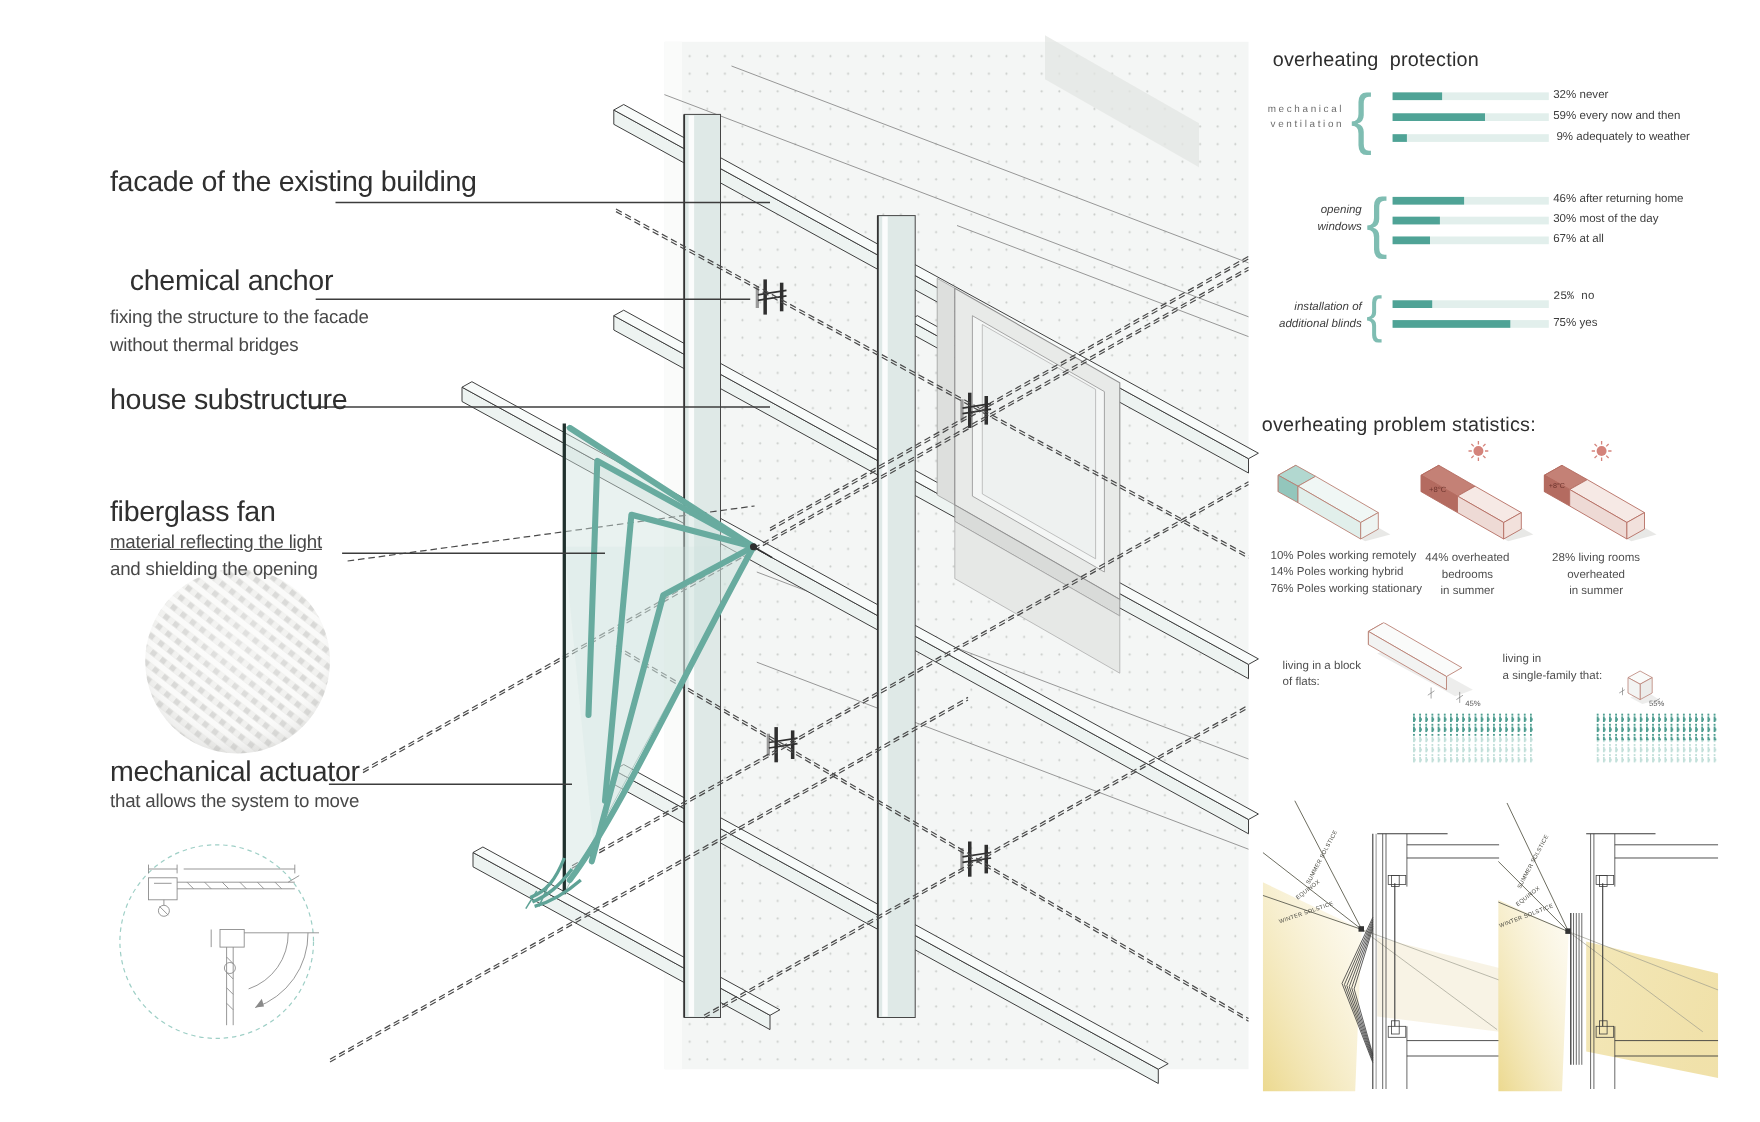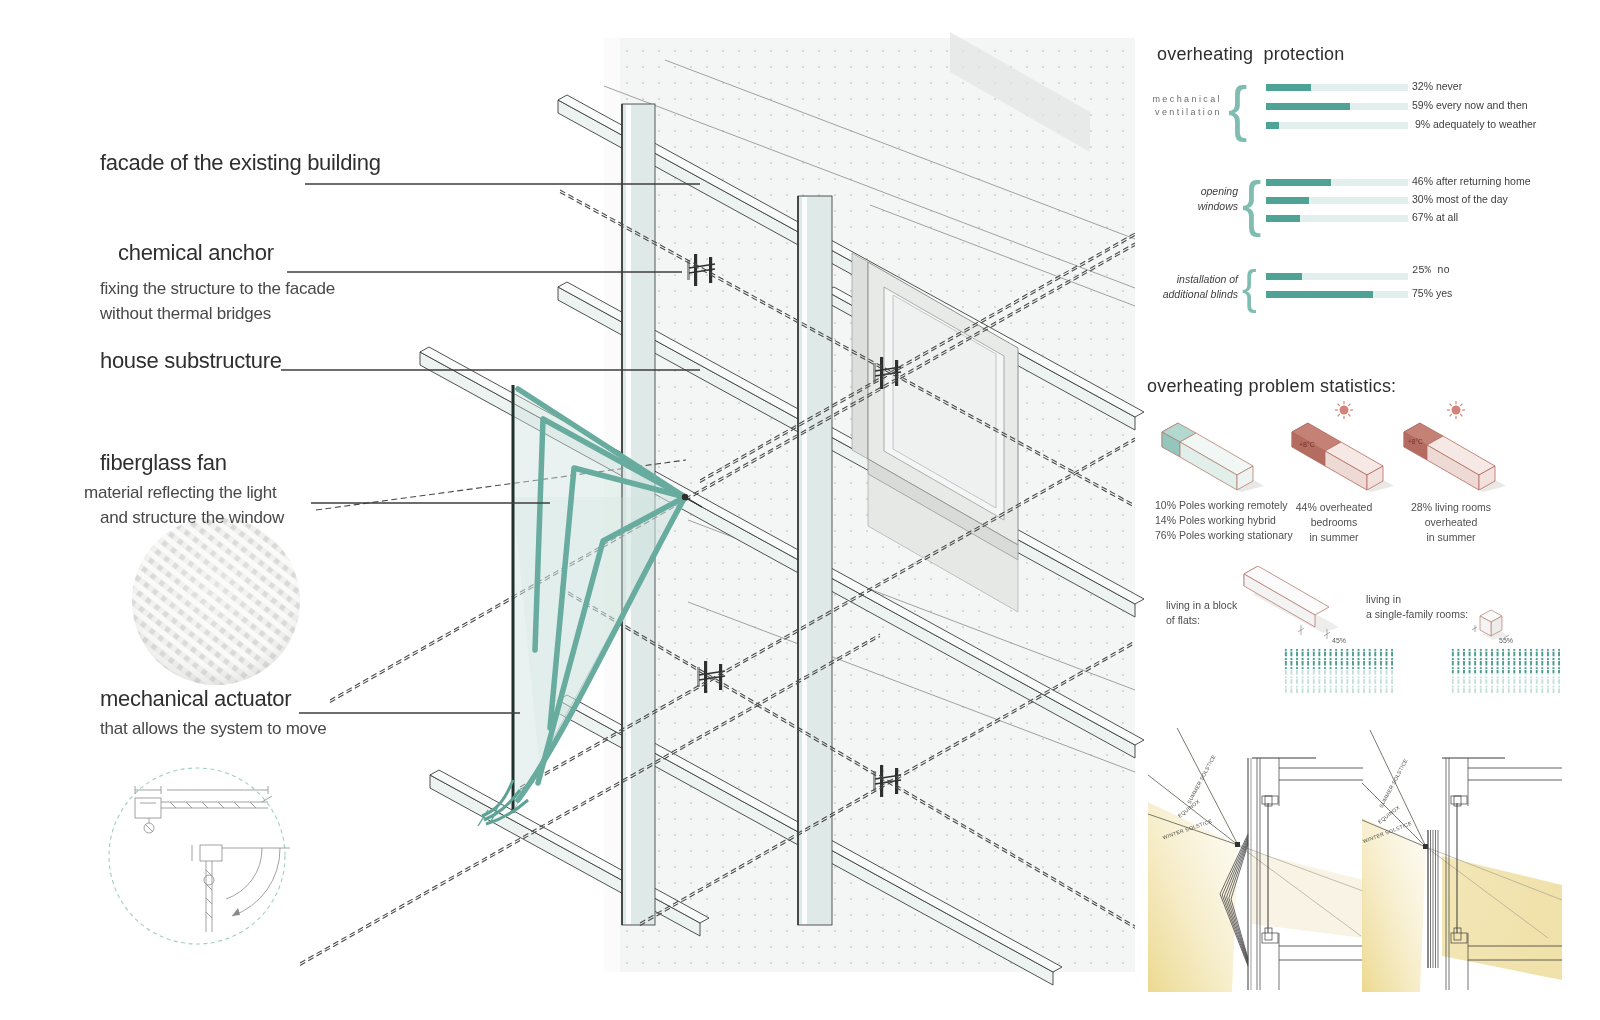--- a/index.html
+++ b/index.html
@@ -1,20 +1,20 @@
 <!DOCTYPE html>
 <html><head>
 <meta charset="utf-8">
 <style>
   html,body{margin:0;padding:0;background:#ffffff;}
   #poster{position:relative;width:1600px;height:1020px;background:#ffffff;overflow:hidden;
           font-family:"Liberation Sans", sans-serif;color:#323232;}
   .abs{position:absolute;}
   
-  .co-title{font-size:22px;color:#2f2f2f;letter-spacing:-0.3px;white-space:nowrap;}
+  .co-title{font-size:26px;color:#2f2f2f;letter-spacing:-0.3px;white-space:nowrap;}
   .co-sub{font-size:17px;color:#484848;letter-spacing:-0.2px;white-space:nowrap;line-height:25px;}
   
   .rc-title{font-size:18px;color:#2e2e2e;word-spacing:5px;letter-spacing:0.2px;white-space:nowrap;}
   .rc-title2{font-size:18px;color:#2e2e2e;letter-spacing:0.2px;white-space:nowrap;}
   .track{position:absolute;width:142px;height:7px;background:#e2efec;}
   .fill{position:absolute;left:0;top:0;height:7px;background:#4fa396;}
   .val{position:absolute;font-size:10.5px;color:#3d3d3d;white-space:pre;}
   .glabel{position:absolute;text-align:right;color:#5f5f5f;}
   .glabel.sp{font-size:9px;letter-spacing:2.4px;line-height:13px;color:#6d6d6d;}
   .glabel.n{font-size:10.5px;line-height:15px;color:#3d3d3d;font-style:italic;}
@@ -227,22 +227,22 @@
 
   <div class="abs co-title" style="left:100px;top:150px;">facade of the existing building</div>
 
   <div class="abs co-title" style="left:100px;top:240px;margin-left:18px;">chemical anchor</div>
   <div class="abs co-sub" style="left:100px;top:276px;">fixing the structure to the facade</div>
   <div class="abs co-sub" style="left:100px;top:301px;"> without thermal bridges</div>
 
   <div class="abs co-title" style="left:100px;top:348px;">house substructure</div>
 
   <div class="abs co-title" style="left:100px;top:450px;">fiberglass fan</div>
-  <div class="abs co-sub" style="left:84px;top:480px;">material reflecting the light</div>
-  <div class="abs co-sub" style="left:100px;top:505px;"> and structure the window</div>
+  <div class="abs co-sub" style="left:100px;top:480px;text-decoration:underline;">material reflecting the light</div>
+  <div class="abs co-sub" style="left:100px;top:505px;"> and shielding the opening</div>
 
   <div class="abs co-title" style="left:100px;top:686px;">mechanical actuator</div>
   <div class="abs co-sub" style="left:100px;top:716px;">that allows the system to move</div>
 
   <div class="abs rc-title" style="left:1157px;top:44px;">overheating protection</div>
 
   <div class="abs glabel sp" style="left:1130px;top:93px;width:92px;">
     <div>mechanical</div>
     <div>ventilation</div>
   </div>
@@ -386,21 +386,21 @@
     </g>
   </svg>
   <div class="tinypct" style="left:1283px;top:637px;width:112px;">45%</div>
   <div class="pg" style="left:1283px;top:648px;">
     <div class="pg-layer" style="--c:#c2e0da;"></div>
     <div class="pg-layer pg-fill" style="--c: #4f9e91; height: 45%;"></div>
   </div>
 
   <div class="cap" style="left:1366px;top:592px;">
     <div>living in</div>
-    <div> a single-family rooms:</div>
+    <div> a single-family that:</div>
   </div>
   <svg class="abs" style="left:1468px;top:606px;" width="46" height="42" viewBox="0 0 46 42">
     <polygon points="14,28 25,34 40,30 28,22" fill="#dcdcda" opacity="0.5"></polygon>
     <g stroke="#b87e72" stroke-width="0.7" stroke-linejoin="round">
       <polygon points="12,10 23,4 34,10 23,16" fill="#fafbfa"></polygon>
       <polygon points="23,16 34,10 34,24 23,30" fill="#ececea"></polygon>
       <polygon points="12,10 23,16 23,30 12,24" fill="#f3f4f3"></polygon>
     </g>
     <g stroke="#777777" stroke-width="0.6">
       <line x1="4" y1="24" x2="9" y2="21"></line>

